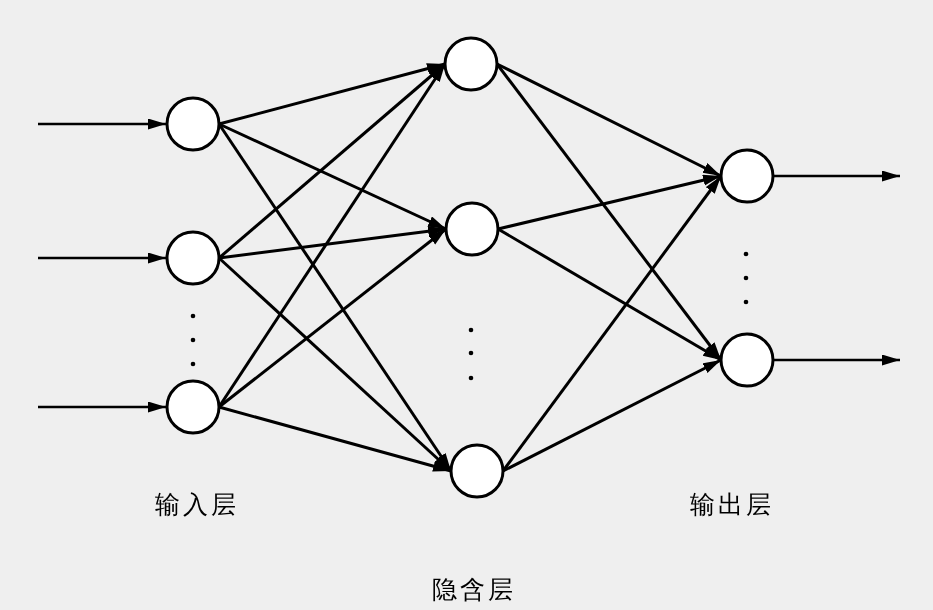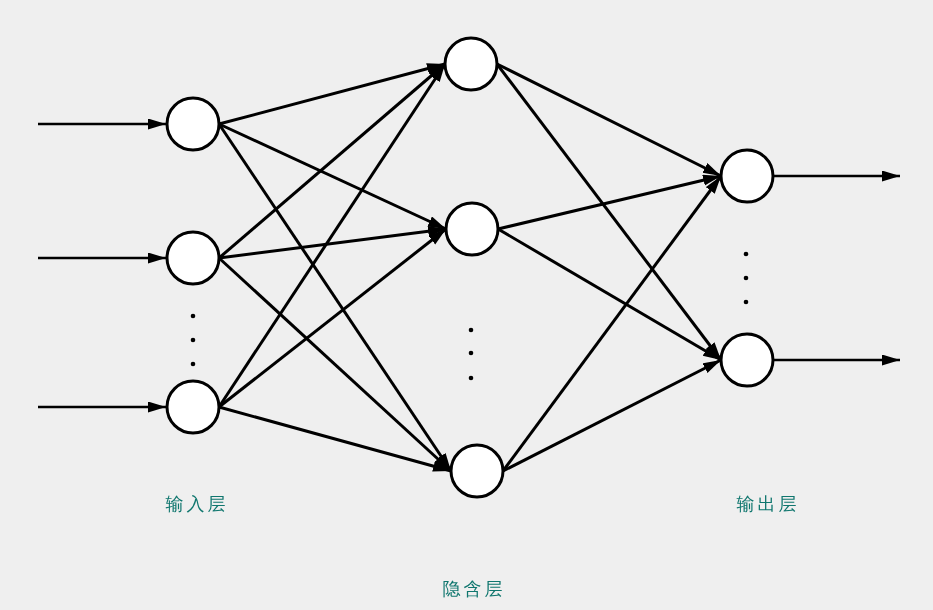--- a/index.html
+++ b/index.html
@@ -14,23 +14,23 @@
     overflow: hidden;
   }
   .canvas svg {
     position: absolute;
     left: 0;
     top: 0;
   }
   .layer-label {
     position: absolute;
     transform: translate(-50%, -50%);
-    font-size: 18px;
+    font-size: 25px;
     letter-spacing: 3px;
-    color: #0f766e;
+    color: #000000;
     white-space: nowrap;
     font-family: "DejaVu Serif", "Liberation Serif", serif;
   }
 </style>
 </head>
 <body>
 
 <div class="canvas" id="diagram-canvas" style="background: rgb(239, 239, 239);">
   <svg id="net-svg" width="933" height="610" viewBox="0 0 933 610" xmlns="http://www.w3.org/2000/svg">
       <defs>
@@ -77,14 +77,14 @@
         <circle cx="471" cy="378" r="2.3" fill="#000000"></circle>
       </g>
       <g>
         <circle cx="746" cy="254" r="2.3" fill="#000000"></circle>
         <circle cx="746" cy="278" r="2.3" fill="#000000"></circle>
         <circle cx="746" cy="302" r="2.3" fill="#000000"></circle>
       </g>
     </svg>
   <div class="layer-label" style="left: 197px; top: 504px;">输入层</div>
   <div class="layer-label" style="left: 474px; top: 549px; margin-top: 40px;">隐含层</div>
-  <div class="layer-label" style="left: 768px; top: 504px; font-family: Liberation Serif, serif;">输出层</div>
+  <div class="layer-label" style="left: 732px; top: 504px; font-family: Liberation Serif, serif;">输出层</div>
 </div>
 
 </body></html>

